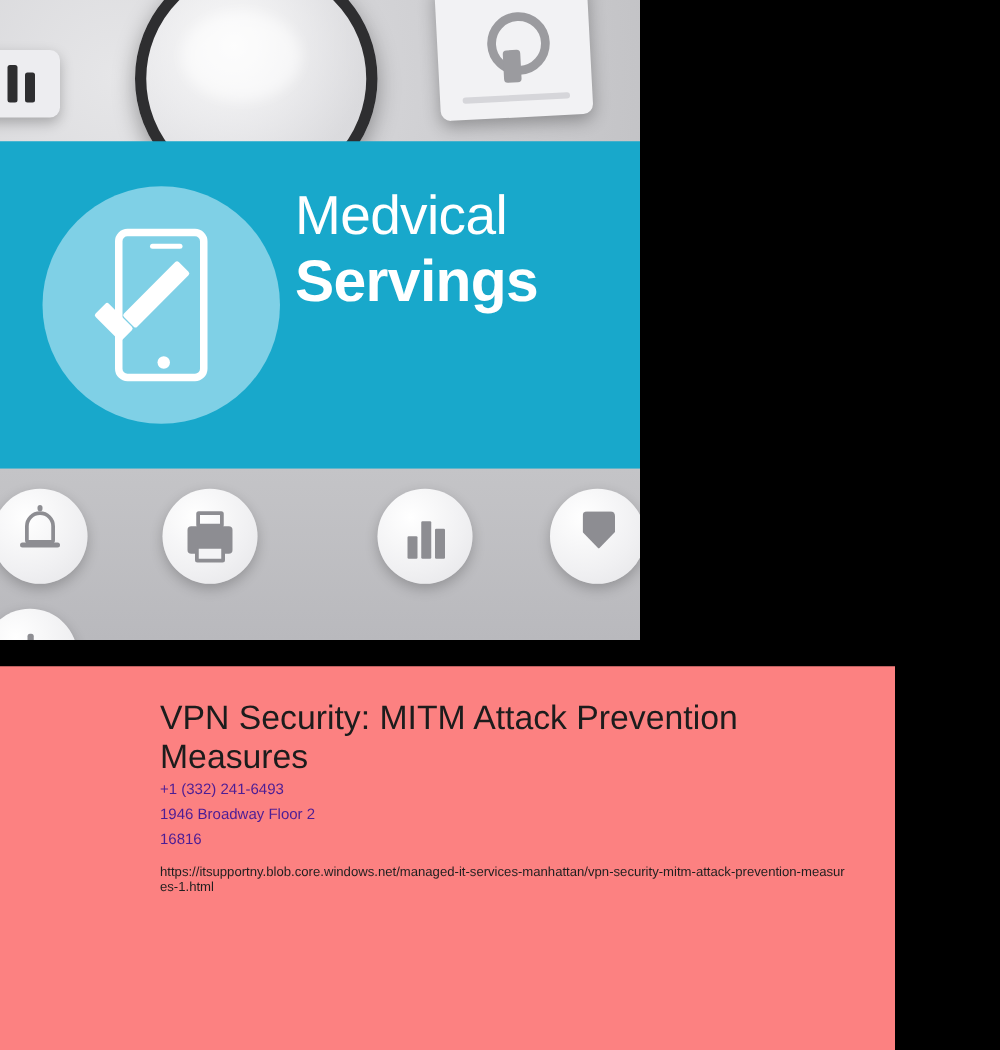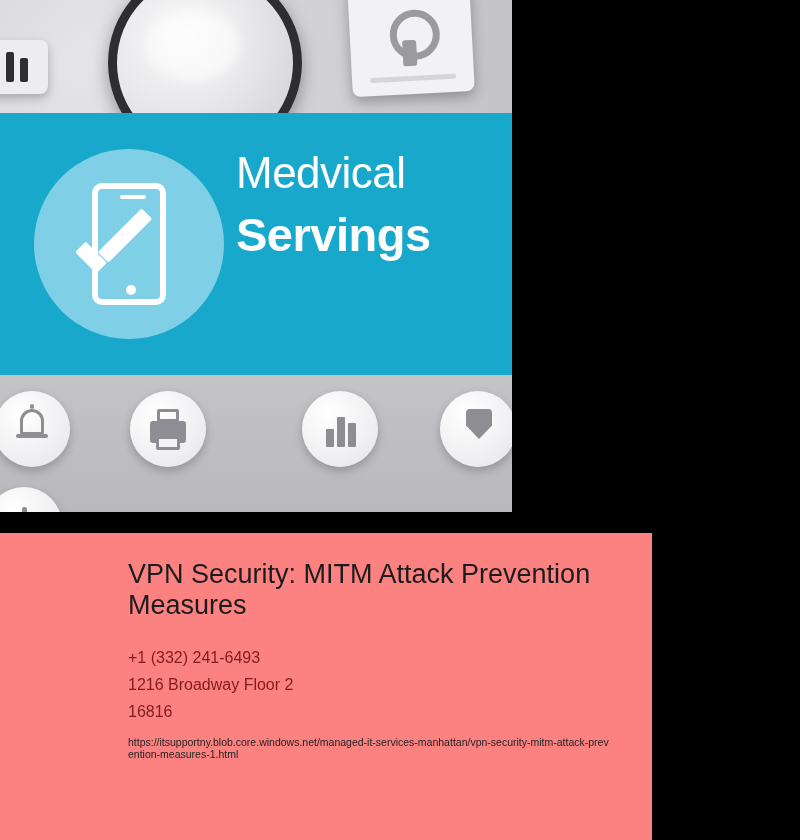--- a/index.html
+++ b/index.html
@@ -224,21 +224,21 @@
   .banner-text .t2 {
     font-size: 50px;
     font-weight: bold;
     letter-spacing: -1px;
     margin-top: 6px;
   }
   .banner-text .t3 {
     font-size: 47px;
     font-weight: bold;
     letter-spacing: -0.5px;
-    margin-top: 16px;
+    margin-top: 6px;
   }
 
   
   .icon-row {
     position: absolute;
     left: 0;
     top: 375px;
     width: 512px;
     height: 137px;
     background: linear-gradient(180deg, #c4c4c7 0%, #b9b9bd 100%);
@@ -310,21 +310,21 @@
     border-radius: 4px 4px 14px 14px;
     clip-path: polygon(0 0, 100% 0, 100% 55%, 50% 100%, 0 55%);
   }
   .g-plus-v { left: 36px; top: 20px; width: 5px; height: 26px; background: #8d8d92; border-radius: 2px; }
 
   
   .info {
     position: absolute;
     left: 0;
     top: 533px;
-    width: 652px;
+    width: 716px;
     height: 307px;
     background: #fc8181;
   }
 
   .info-inner {
     position: absolute;
     left: 128px;
     top: 26px;
     right: 40px;
   }
@@ -339,23 +339,22 @@
   }
 
   .brand {
     font-size: 15px;
     color: #2a2a2a;
     margin-top: 14px;
     letter-spacing: 0.2px;
   }
 
   .contact {
-    margin-top: 24px;
-    font-size: 16px;
-    color: #7f1d1d;
+    font-size: 12px;
+    color: #4c1d95;
     line-height: 1.68;
   }
   .contact div { white-space: nowrap; }
 
   .url {
     margin-top: 10px;
     font-size: 10.5px;
     color: #1f1f1f;
     word-break: break-all;
   }
@@ -422,20 +421,20 @@
         <div class="glyph g-plus-v"></div>
       </div>
     </div>
   </div>
 
   <div class="info">
     <div class="info-inner">
       <h1 class="title">VPN Security: MITM Attack Prevention Measures</h1>
       <div class="contact">
         <div>+1 (332) 241-6493</div>
-        <div>1216 Broadway Floor 2</div>
+        <div>1946 Broadway Floor 2</div>
         <div>16816</div>
       </div>
       <div class="url">https://itsupportny.blob.core.windows.net/managed-it-services-manhattan/vpn-security-mitm-attack-prevention-measures-1.html</div>
     </div>
   </div>
 
 </div>
 
 </body></html>

